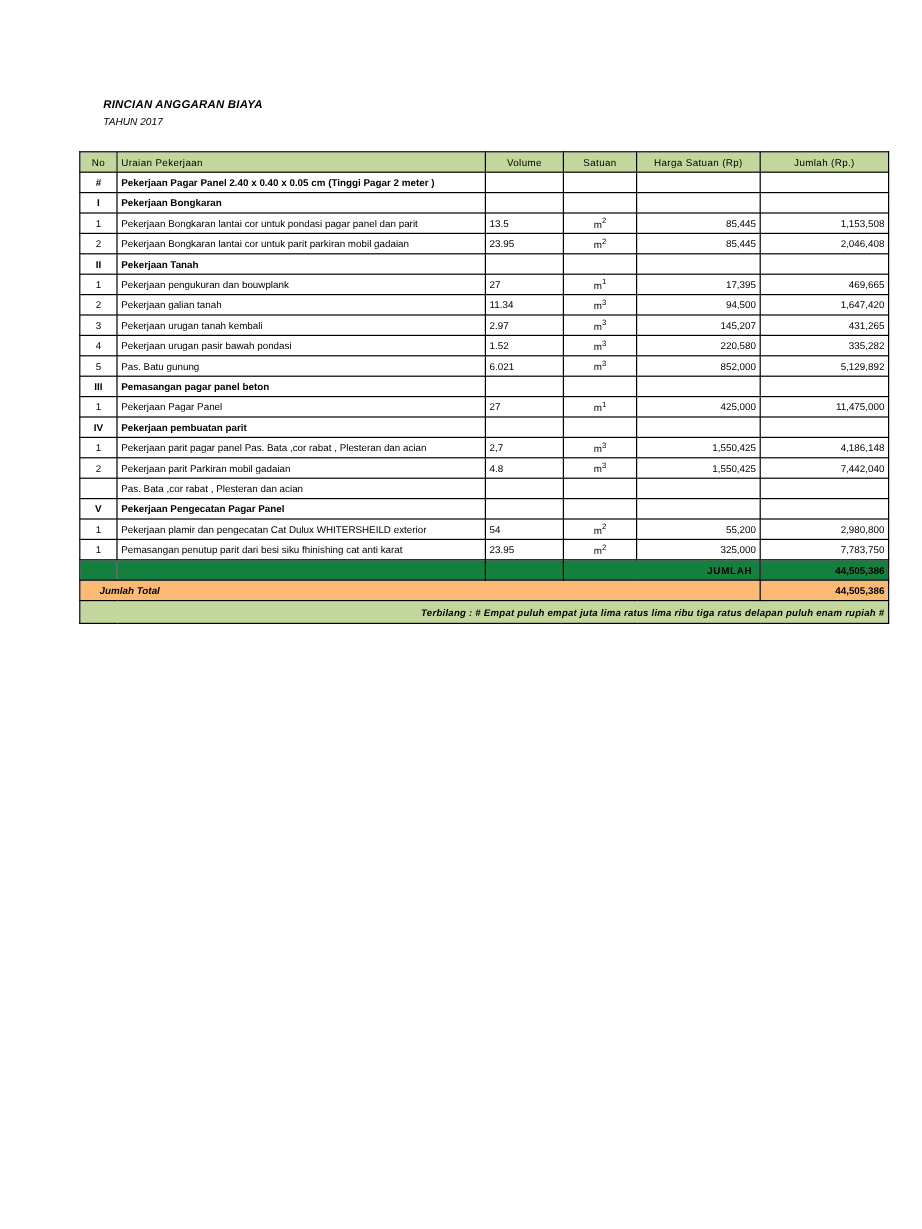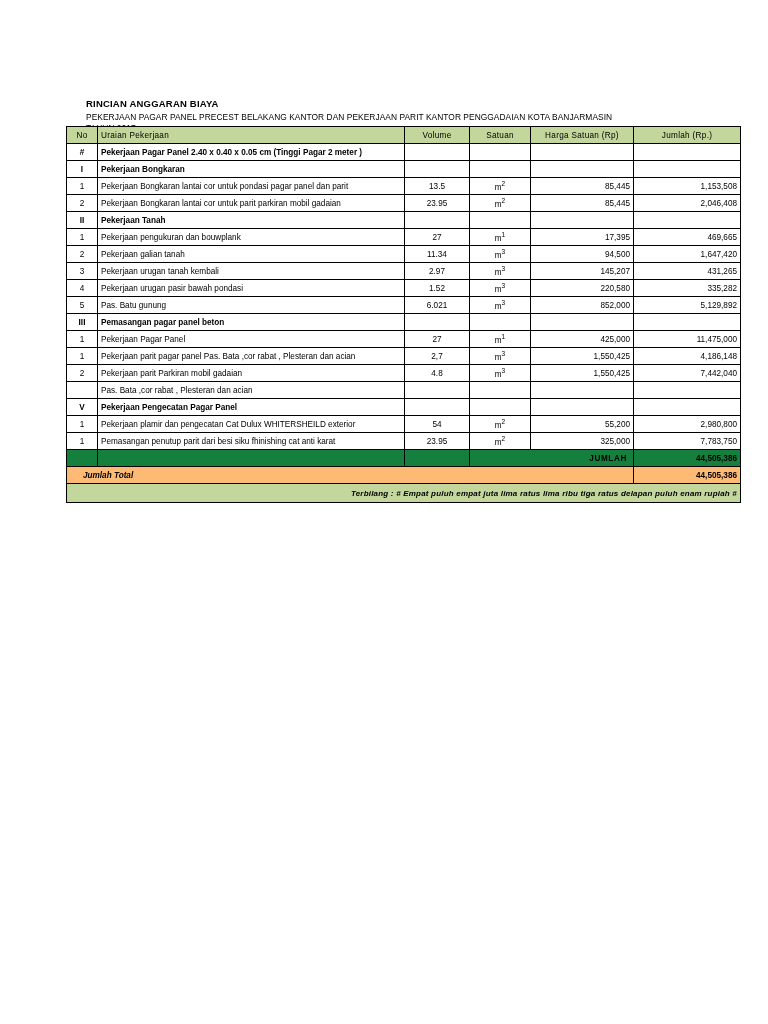--- a/index.html
+++ b/index.html
@@ -17,22 +17,23 @@
   .page {
     position: absolute;
     left: 0;
     top: 0;
     width: 768px;
     height: 1024px;
   }
   .doc-header {
     position: absolute;
     left: 86px;
-    top: 98px;
+    top: 82px;
     width: 620px;
+    font-style: italic;
   }
   .doc-title {
     font-size: 9.5px;
     font-weight: bold;
     letter-spacing: 0.2px;
     margin-bottom: 3px;
   }
   .doc-sub {
     font-size: 8.4px;
     letter-spacing: 0.05px;
@@ -69,21 +70,21 @@
   }
   th.c-no { width: 24px; }
   th.c-ur { width: 300px; text-align: left; padding-left: 4px; }
   th.c-vol { width: 58px; }
   th.c-sat { width: 54px; }
   th.c-hrg { width: 96px; }
   th.c-jml { width: 100px; }
 
   td.no { text-align: center; width: 24px; font-weight: normal; }
   td.ur { text-align: left; width: 300px; }
-  td.vol { text-align: center; width: 58px; }
+  td.vol { width: 58px; }
   td.sat { text-align: center; width: 54px; }
   td.hrg { text-align: right; width: 96px; padding-right: 5px; }
   td.jml { text-align: right; width: 100px; padding-right: 5px; }
 
   tr.section td.no, tr.section td.ur { font-weight: bold; }
   tr.jumlah td { background: #15803d; font-weight: bold; }
   tr.jumlah td.lbl { text-align: right; padding-right: 6px; letter-spacing: 0.6px; }
   tr.total td { background: #fdba74; font-weight: bold; }
   tr.total td.lbl { text-align: left; padding-left: 16px; font-style: italic; font-weight: bold; }
   tr.terbilang td {
@@ -97,21 +98,20 @@
   }
   .sup { font-size: 6.5px; vertical-align: super; }
 </style>
 </head>
 <body>
 
 <div class="page">
 
   <div class="doc-header">
     <div class="doc-title">RINCIAN ANGGARAN BIAYA</div>
-    <div class="doc-sub">PEKERJAAN PAGAR PANEL PRECEST BELAKANG KANTOR DAN PEKERJAAN PARIT KANTOR PENGGADAIAN KOTA BANJARMASIN</div>
     <div class="doc-sub">TAHUN 2017</div>
   </div>
 
   <div class="table-wrap">
     <table class="rab">
       <thead>
         <tr>
           <th class="c-no">No</th>
           <th class="c-ur">Uraian Pekerjaan</th>
           <th class="c-vol">Volume</th>
@@ -210,20 +210,28 @@
             <td class="jml"></td>
           </tr>
           <tr>
             <td class="no">1</td>
             <td class="ur">Pekerjaan Pagar Panel</td>
             <td class="vol">27</td>
             <td class="sat">m<span class="sup">1</span></td>
             <td class="hrg">425,000</td>
             <td class="jml">11,475,000</td>
           </tr>
+          <tr class="section">
+            <td class="no">IV</td>
+            <td class="ur">Pekerjaan pembuatan parit</td>
+            <td class="vol"></td>
+            <td class="sat"></td>
+            <td class="hrg"></td>
+            <td class="jml"></td>
+          </tr>
           <tr>
             <td class="no">1</td>
             <td class="ur">Pekerjaan parit pagar panel Pas. Bata ,cor rabat , Plesteran dan acian</td>
             <td class="vol">2,7</td>
             <td class="sat">m<span class="sup">3</span></td>
             <td class="hrg">1,550,425</td>
             <td class="jml">4,186,148</td>
           </tr>
           <tr>
             <td class="no">2</td>

